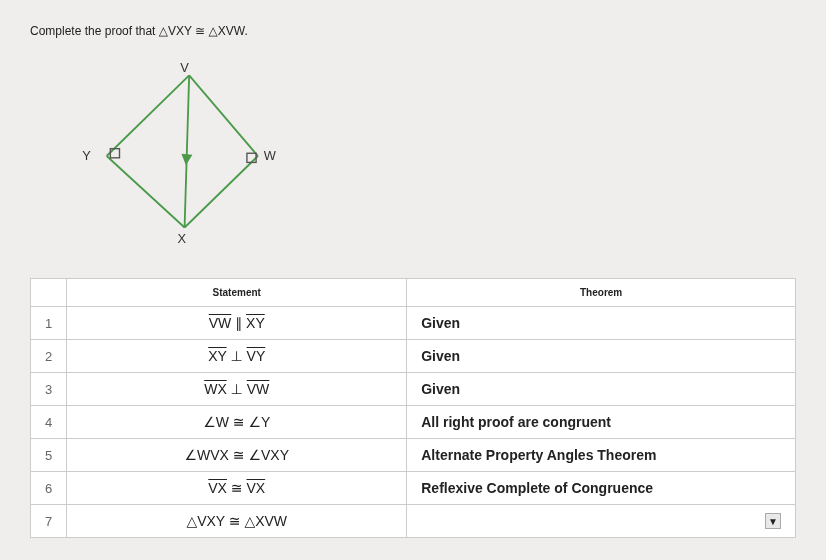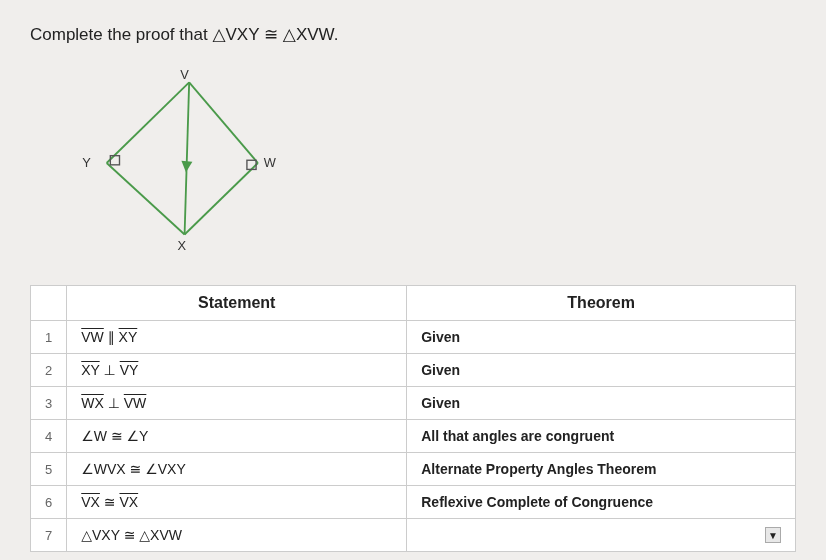--- a/index.html
+++ b/index.html
@@ -6,21 +6,21 @@
     body {
       background: #f0eeec;
       font-family: Arial, sans-serif;
       font-size: 14px;
       color: #222;
       width: 826px;
       min-height: 560px;
       padding: 24px 30px;
     }
     .problem-statement {
-      font-size: 17px;
+      font-size: 12px;
       margin-bottom: 18px;
     }
     .diagram-area {
       display: flex;
       justify-content: flex-start;
       margin-bottom: 22px;
       padding-left: 40px;
     }
     svg.diagram {
       width: 220px;
@@ -31,32 +31,33 @@
       border-collapse: collapse;
       background: white;
     }
     .proof-table th, .proof-table td {
       border: 1px solid #ccc;
       padding: 8px 14px;
       vertical-align: middle;
     }
     .proof-table th {
       font-weight: bold;
-      font-size: 16px;
+      font-size: 10px;
       background: white;
     }
     .proof-table td:first-child {
       width: 36px;
       text-align: center;
       color: #555;
       font-size: 13px;
       border-right: 1px solid #ccc;
     }
     .proof-table td.statement-cell {
       width: 340px;
+      text-align: center;
     }
     .proof-table td.reason-cell {
       width: auto;
       font-weight: bold;
     }
     
     .reason-dropdown {
       display: flex;
       align-items: center;
       justify-content: space-between;
@@ -123,21 +124,21 @@
         <td class="reason-cell">Given</td>
       </tr>
       <tr>
         <td style="color: rgb(102, 102, 102); text-align: center;">3</td>
         <td class="statement-cell" style="font-style: normal;"><span style="text-decoration:overline">WX</span> ⊥ <span style="text-decoration:overline">VW</span></td>
         <td class="reason-cell">Given</td>
       </tr>
       <tr>
         <td style="color: rgb(102, 102, 102); text-align: center;">4</td>
         <td class="statement-cell" style="font-style: normal;">∠W ≅ ∠Y</td>
-        <td class="reason-cell">All that angles are congruent</td>
+        <td class="reason-cell">All right proof are congruent</td>
       </tr>
       <tr>
         <td style="color: rgb(102, 102, 102); text-align: center;">5</td>
         <td class="statement-cell" style="font-style: normal;">∠WVX ≅ ∠VXY</td>
         <td class="reason-cell">Alternate Property Angles Theorem</td>
       </tr>
       <tr>
         <td style="color: rgb(102, 102, 102); text-align: center;">6</td>
         <td class="statement-cell" style="font-style: normal; margin-top: 15px;"><span style="text-decoration:overline">VX</span> ≅ <span style="text-decoration:overline">VX</span></td>
         <td class="reason-cell">Reflexive Complete of Congruence</td>

